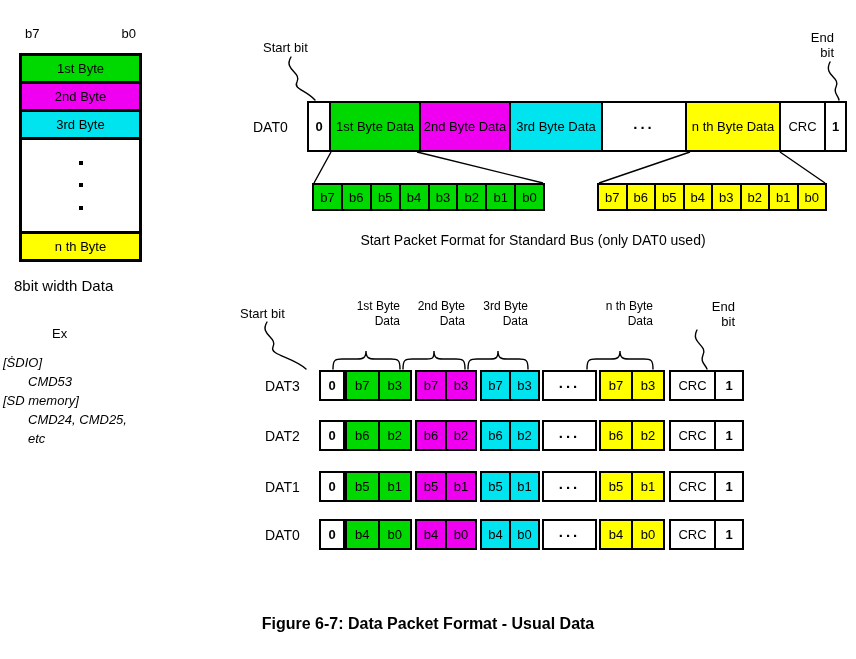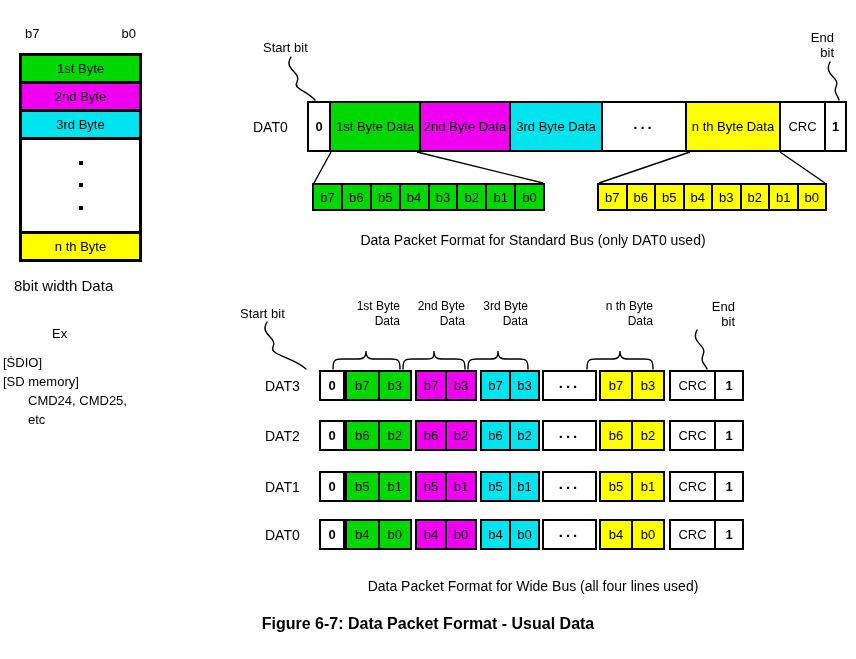--- a/index.html
+++ b/index.html
@@ -19,21 +19,21 @@
   .stack-row { height:25px; border-bottom:3px solid #000; display:flex; align-items:center;
                justify-content:center; font-size:13px; }
   .stack-gap { flex:1; display:flex; flex-direction:column; align-items:center;
                justify-content:space-around; border-bottom:3px solid #000; padding:12px 0; }
   .stack-row.last { border-bottom:none; }
   .sqdot { width:4px; height:4px; background:#000; }
   .stack-caption { left:14px; top:277px; font-size:15px; }
 
   
   .ex-head { left:12px; top:326px; font-size:13px;margin-left:40px; }
-  .ex-block { left:3px; top:353px; font-size:13px; line-height:19px; }
+  .ex-block { left:3px; top:353px; font-size:13px; line-height:19px;font-style:italic; }
   .ex-line.ind { padding-left:25px; }
   .ex-line.ind2 { padding-left:21px; }
 
   
   .std-wrap { left:253px; top:101px; display:flex; }
   .lane-label { width:54px; font-size:14px; display:flex; align-items:center; }
   .std-row { width:540px; height:51px; border:2px solid #000; box-sizing:border-box; display:flex; }
   .cell { border-right:2px solid #000; box-sizing:border-box; display:flex; align-items:center;
           justify-content:center; text-align:center; font-size:13px; line-height:15px; padding:1px; }
   .cell:last-child { border-right:none; }
@@ -106,20 +106,21 @@
       <div class="sqdot"></div>
       <div class="sqdot"></div>
     </div>
     <div class="stack-row last" style="background-color: rgb(255, 255, 0);">n th Byte</div>
   </div>
   <div class="abs stack-caption">8bit width Data</div>
 
   <div class="abs ex-head">Ex</div>
   <div class="abs ex-block">
     <div class="ex-line">[ṠDIO]</div>
+    <div class="ex-line ind">CMD53</div>
     <div class="ex-line">[SD memory]</div>
     <div class="ex-line ind">CMD24, CMD25,</div>
     <div class="ex-line ind">etc</div>
   </div>
 
   <div class="abs fl" style="left:263px; top:40px;">Start bit</div>
   <div class="abs preline" style="left:790px; top:30px; width:44px;">End
 bit</div>
 
   <div class="abs std-wrap">
@@ -152,21 +153,21 @@
     <div class="cell">b7</div>
     <div class="cell">b6</div>
     <div class="cell">b5</div>
     <div class="cell">b4</div>
     <div class="cell">b3</div>
     <div class="cell">b2</div>
     <div class="cell">b1</div>
     <div class="cell">b0</div>
   </div>
 
-  <div class="abs std-caption">Data Packet Format for Standard Bus (only DAT0 used)</div>
+  <div class="abs std-caption">Start Packet Format for Standard Bus (only DAT0 used)</div>
 
   <div class="abs fl" style="left:240px; top:306px;">Start bit</div>
   <div class="abs preline" style="left:333px; top:299px; width:67px; font-size:12px;">1st Byte
 Data</div>
   <div class="abs preline" style="left:403px; top:299px; width:62px; font-size:12px;">2nd Byte
 Data</div>
   <div class="abs preline" style="left:468px; top:299px; width:60px; font-size:12px;">3rd Byte
 Data</div>
   <div class="abs preline" style="left:587px; top:299px; width:66px; font-size:12px;">n th Byte
 Data</div>
@@ -294,16 +295,15 @@
     <div class="wbox wpair w-yel" style="background-color: rgb(255, 255, 0);">
       <div class="wc">b4</div>
       <div class="wc">b0</div>
     </div>
     <div class="wbox w-crcend">
       <div class="wc">CRC</div>
       <div class="wc bold">1</div>
     </div>
   </div>
 
-  <div class="abs wide-caption">Data Packet Format for Wide Bus (all four lines used)</div>
   <div class="abs fig-caption">Figure 6-7: Data Packet Format - Usual Data</div>
 
 </div>
 
 </body></html>

